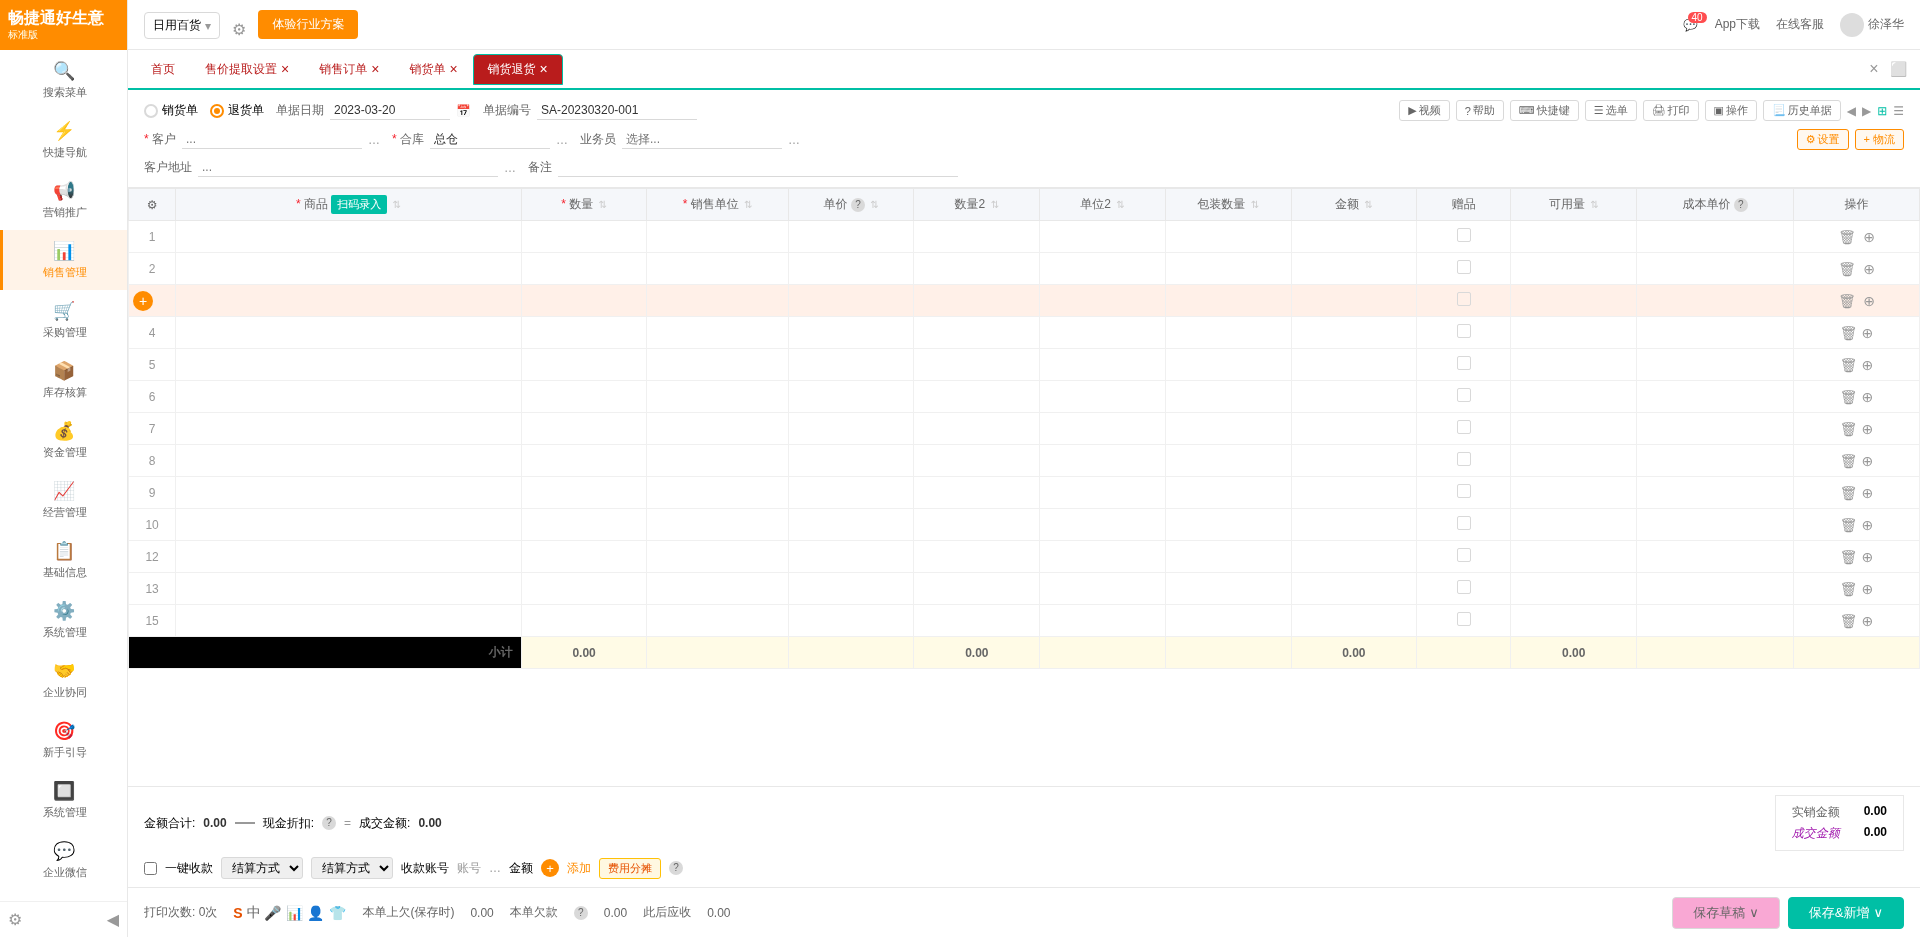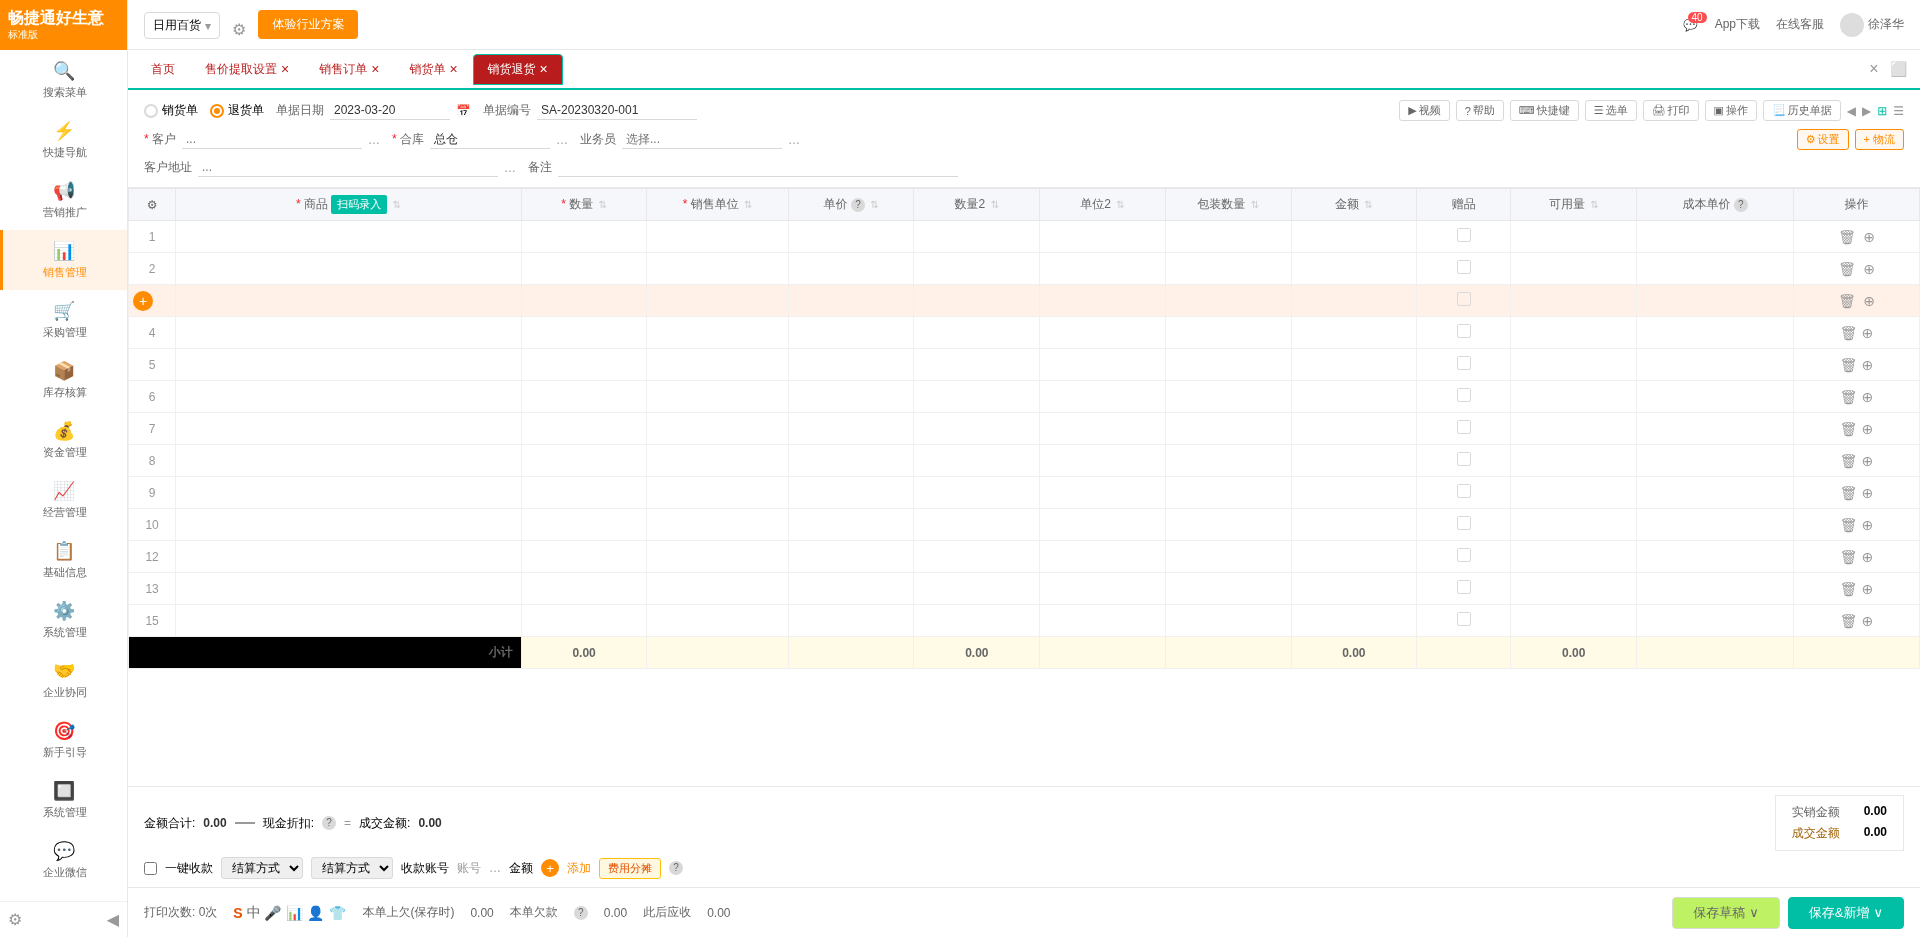--- a/index.html
+++ b/index.html
@@ -72,21 +72,21 @@
     .bottom-row:last-child { margin-bottom: 0; }
     .eq-sign { color: #999; }
     .fee-btn { background: #fff8e1; border: 1px solid #ffc107; color: #e65100; border-radius: 3px; padding: 2px 8px; font-size: 11px; cursor: pointer; }
     .add-btn-small { background: #ff8c00; color: #fff; border: none; border-radius: 50%; width: 18px; height: 18px; font-size: 13px; cursor: pointer; display: inline-flex; align-items: center; justify-content: center; }
     .summary-row { display: flex; justify-content: space-between; gap: 24px; padding: 2px 0; }
 
     
     .action-bar { height: 50px; background: #fff; border-top: 1px solid #e8e8e8; display: flex; align-items: center; padding: 0 16px; justify-content: space-between; flex-shrink: 0; }
     .action-bar-left { display: flex; align-items: center; gap: 16px; font-size: 12px; color: #666; }
     .action-bar-right { display: flex; align-items: center; gap: 8px; }
-    .btn-save-draft { background: #bef264; border: 1px solid #d9d9d9; color: #666; border-radius: 4px; padding: 6px 20px; font-size: 13px; cursor: pointer; display: flex; align-items: center; gap: 4px; }
+    .btn-save-draft { background: #f9a8d4; border: 1px solid #d9d9d9; color: #666; border-radius: 4px; padding: 6px 20px; font-size: 13px; cursor: pointer; display: flex; align-items: center; gap: 4px; }
     .btn-save-new { background: #00bfa5; border: 1px solid #00bfa5; color: #fff; border-radius: 4px; padding: 6px 20px; font-size: 13px; cursor: pointer; display: flex; align-items: center; gap: 4px; }
     .status-icons { display: flex; align-items: center; gap: 4px; }
 
     .close-btn { background: none; border: none; cursor: pointer; font-size: 16px; color: #999; padding: 0 4px; }
     .maximize-btn { background: none; border: none; cursor: pointer; font-size: 14px; color: #999; padding: 0 4px; }
 
     .highlight-cell { background: #fff0e0; }
 
     .question-icon { display: inline-block; width: 14px; height: 14px; border-radius: 50%; background: #d9d9d9; color: #666; text-align: center; line-height: 14px; font-size: 10px; cursor: pointer; }
 
@@ -619,21 +619,21 @@
         <span class="eq-sign">=</span>
         <span>成交金额:</span>
         <span style="font-weight:bold; color:#333;">0.00</span>
 
         <div style="margin-left:auto; background:#fff; border:1px solid #e8e8e8; padding:6px 16px; font-size:12px;">
           <div class="summary-row">
             <span style="color:#666;">实销金额</span>
             <span style="font-weight:bold;">0.00</span>
           </div>
           <div class="summary-row">
-            <span style="color:#a16207;">成交金额</span>
+            <span style="color:#a21caf;font-style:italic;">成交金额</span>
             <span style="font-weight:bold;">0.00</span>
           </div>
         </div>
       </div>
       <div class="bottom-row">
         <input type="checkbox" style="">
         <span>一键收款</span>
         <select style="border:1px solid #d9d9d9; border-radius:3px; padding:2px 6px; font-size:12px;">
           <option>结算方式</option>
         </select>

